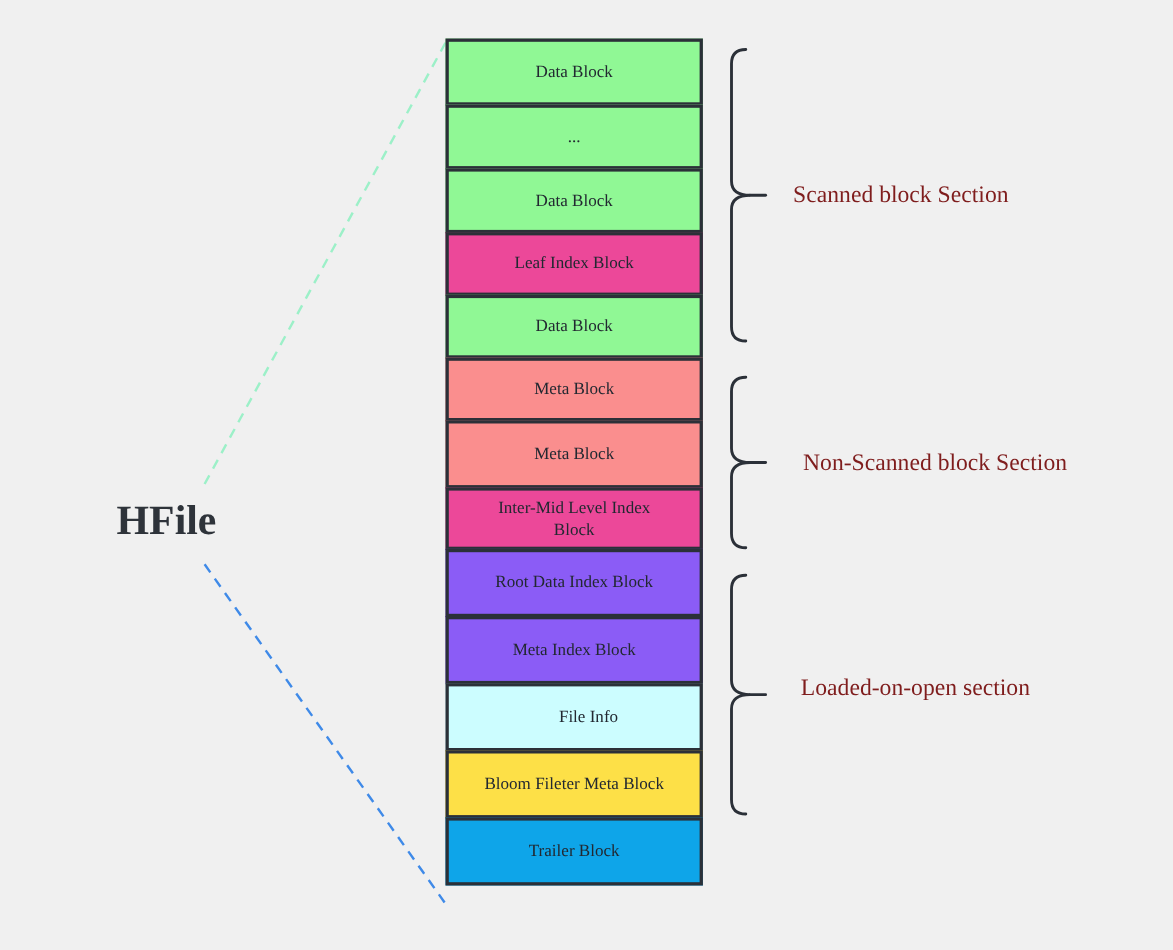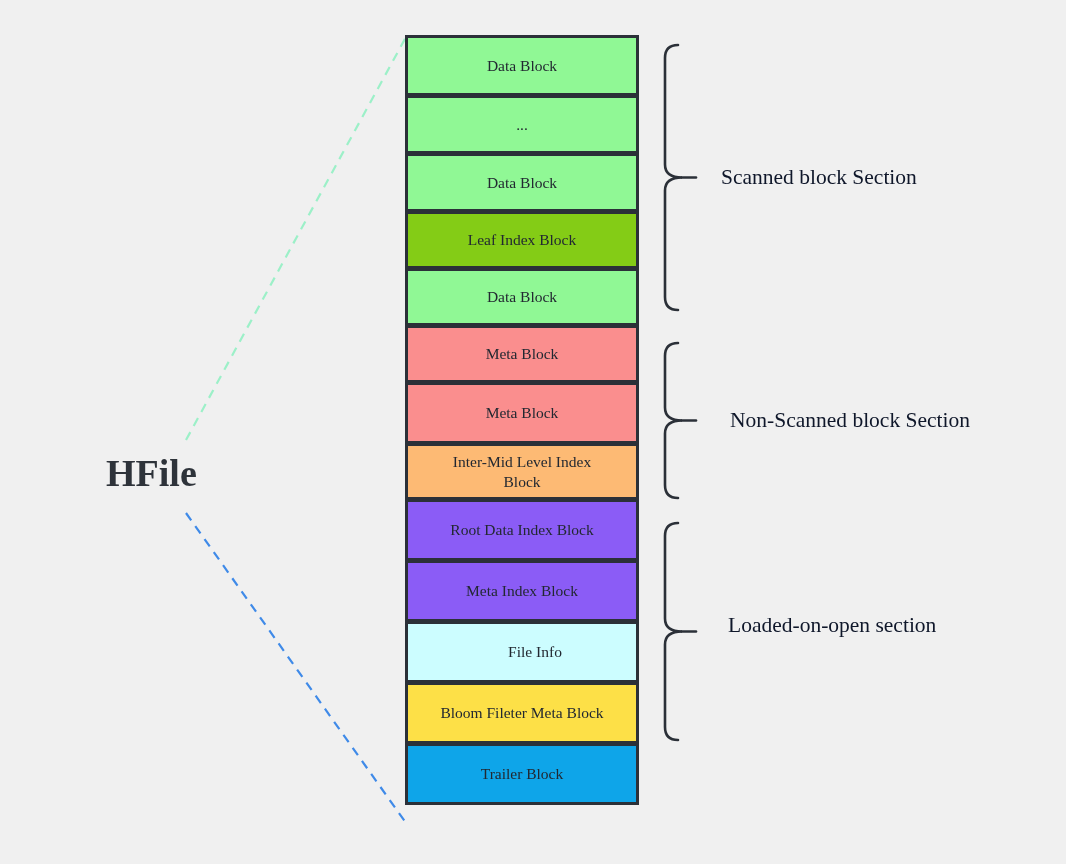--- a/index.html
+++ b/index.html
@@ -65,21 +65,21 @@
   }
   .block .blk-text {
     display: block;
     white-space: pre-line;
   }
 
   
   .section-label {
     position: absolute;
     font-size: 21.5px;
-    color: #0f172a;
+    color: #7f1d1d;
     white-space: nowrap;
     line-height: 26px;
   }
   #section-label-0 { left: 721px; top: 164px; }
   #section-label-1 { left: 730px; top: 407px; }
   #section-label-2 { left: 728px; top: 612px; }
 </style>
 </head>
 <body>
 
@@ -105,33 +105,33 @@
   <div id="block-stack">
       <div class="block" style="height: 61px; background: rgb(144, 248, 149); border-color: rgb(43, 48, 56);">
         <span class="blk-text">Data Block</span>
       </div>
       <div class="block" style="height: 59px; background: rgb(144, 248, 149); border-color: rgb(43, 48, 56);">
         <span class="blk-text">...</span>
       </div>
       <div class="block" style="height: 59px; background: rgb(144, 248, 149); border-color: rgb(43, 48, 56);">
         <span class="blk-text">Data Block</span>
       </div>
-      <div class="block" style="height: 58px; background: #84cc16; border-color: rgb(43, 48, 56);">
+      <div class="block" style="height: 58px; background: #ec4899; border-color: rgb(43, 48, 56);">
         <span class="blk-text">Leaf Index Block</span>
       </div>
       <div class="block" style="height: 58px; background: rgb(144, 248, 149); border-color: rgb(43, 48, 56);">
         <span class="blk-text">Data Block</span>
       </div>
       <div class="block" style="height: 58px; background: rgb(250, 142, 142); border-color: rgb(43, 48, 56);">
         <span class="blk-text">Meta Block</span>
       </div>
       <div class="block" style="height: 62px; background: rgb(250, 142, 142); border-color: rgb(43, 48, 56);">
         <span class="blk-text">Meta Block</span>
       </div>
-      <div class="block" style="height: 57px; background: #fdba74; border-color: rgb(43, 48, 56);">
+      <div class="block" style="height: 57px; background: #ec4899; border-color: rgb(43, 48, 56);">
         <span class="blk-text">Inter-Mid Level Index
 Block</span>
       </div>
       <div class="block" style="height: 62px; background: #8b5cf6; border-color: rgb(43, 48, 56);">
         <span class="blk-text">Root Data Index Block</span>
       </div>
       <div class="block" style="height: 62px; background: #8b5cf6; border-color: rgb(43, 48, 56);">
         <span class="blk-text">Meta Index Block</span>
       </div>
       <div class="block" style="height: 62px; background: rgb(204, 253, 255); border-color: rgb(43, 48, 56); padding-left: 32px;">

